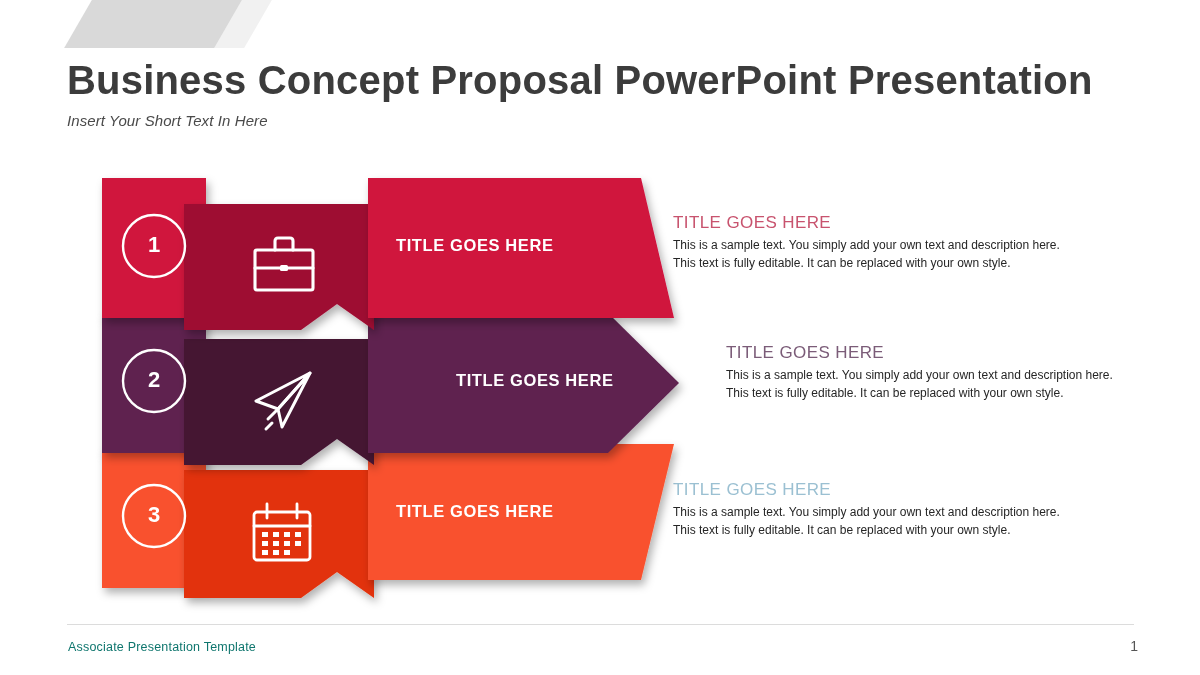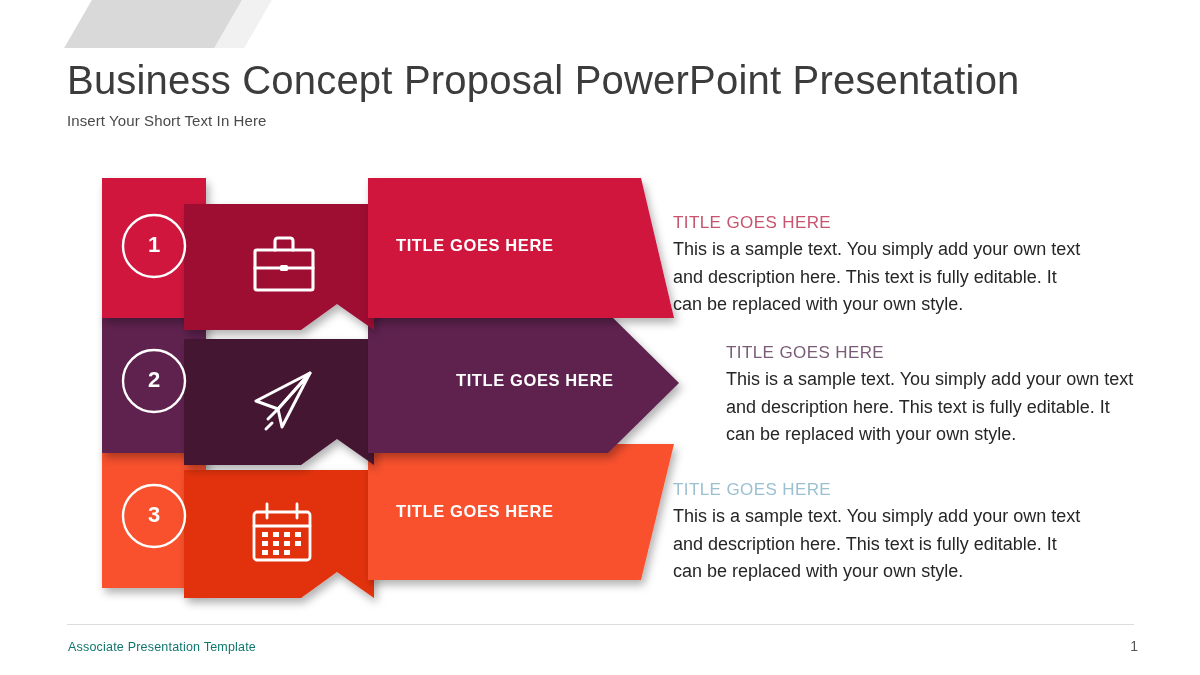--- a/index.html
+++ b/index.html
@@ -32,29 +32,30 @@
     position: absolute; top: 0; left: 78px;
     width: 150px; height: 48px;
     background: #d9d9d9;
     transform: skewX(-30deg);
   }
 
   
   .header { position: absolute; left: 67px; top: 58px; width: 1070px; }
   .slide-title {
     font-size: 40px;
-    font-weight: 400;
+    font-weight: 700;
     color: #3c3c3c;
     letter-spacing: 0.2px;
     line-height: 1.12;
     white-space: nowrap;
   }
   .slide-subtitle {
     margin-top: 9px;
     font-size: 15px;
+    font-style: italic;
     color: #4a4a4a;
     letter-spacing: .1px;
   }
 
   
   .diagram {
     position: absolute;
     left: 96px;
     top: 170px;
     width: 620px;
@@ -92,21 +93,21 @@
     width: 410px;
   }
   .info-title {
     font-size: 17px;
     font-weight: 400;
     letter-spacing: .4px;
     line-height: 1.25;
     margin-bottom: 3px;
   }
   .info-body {
-    font-size: 18px;
+    font-size: 12px;
     line-height: 1.52;
     color: #262626;
   }
 
   .info-1 { left: 673px; top: 212px; }
   .info-2 { left: 726px; top: 342px; }
   .info-3 { left: 673px; top: 479px; }
 
   
   .footer-rule {

